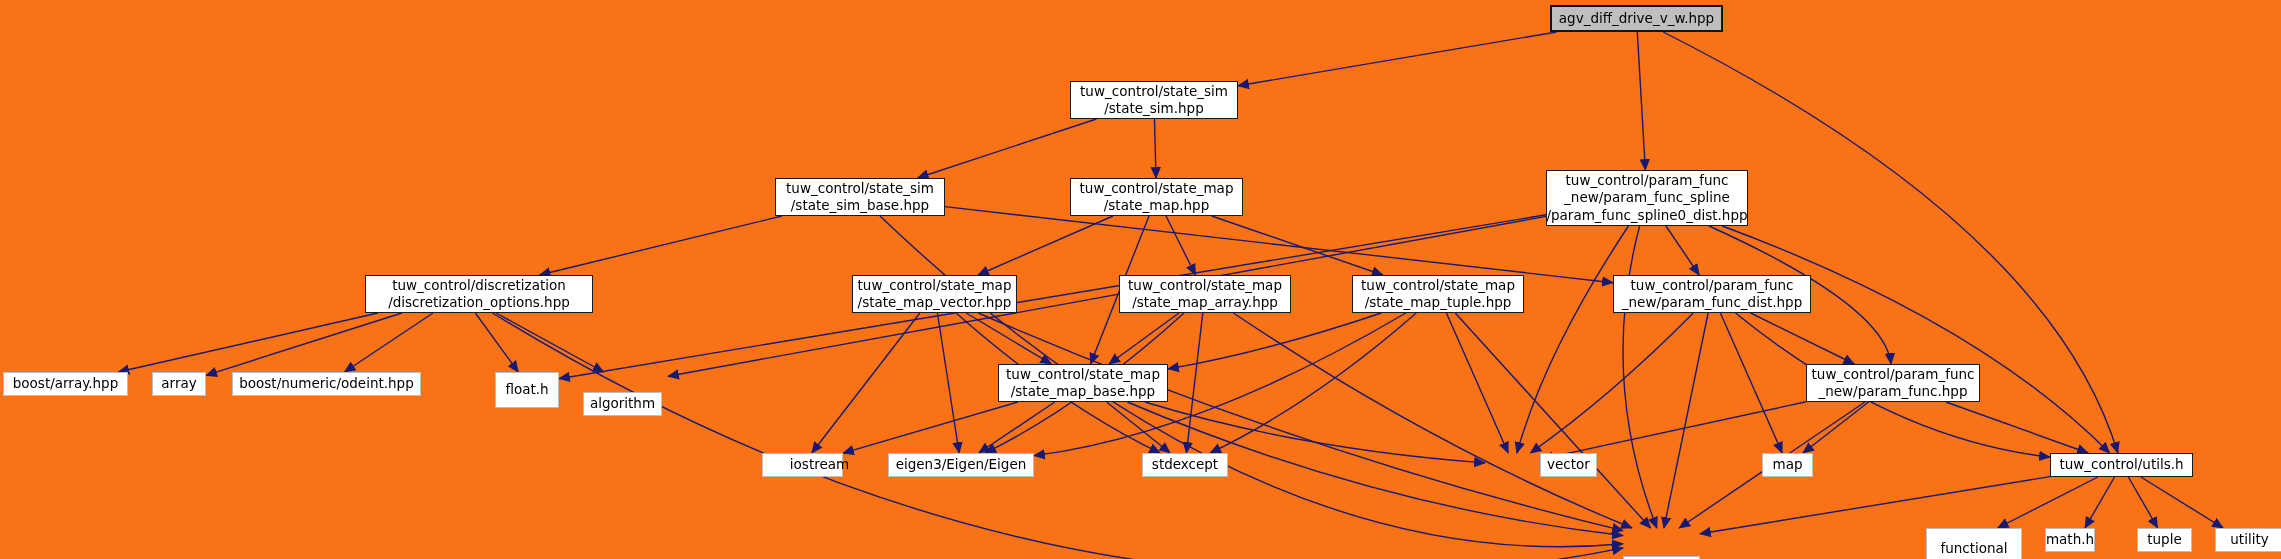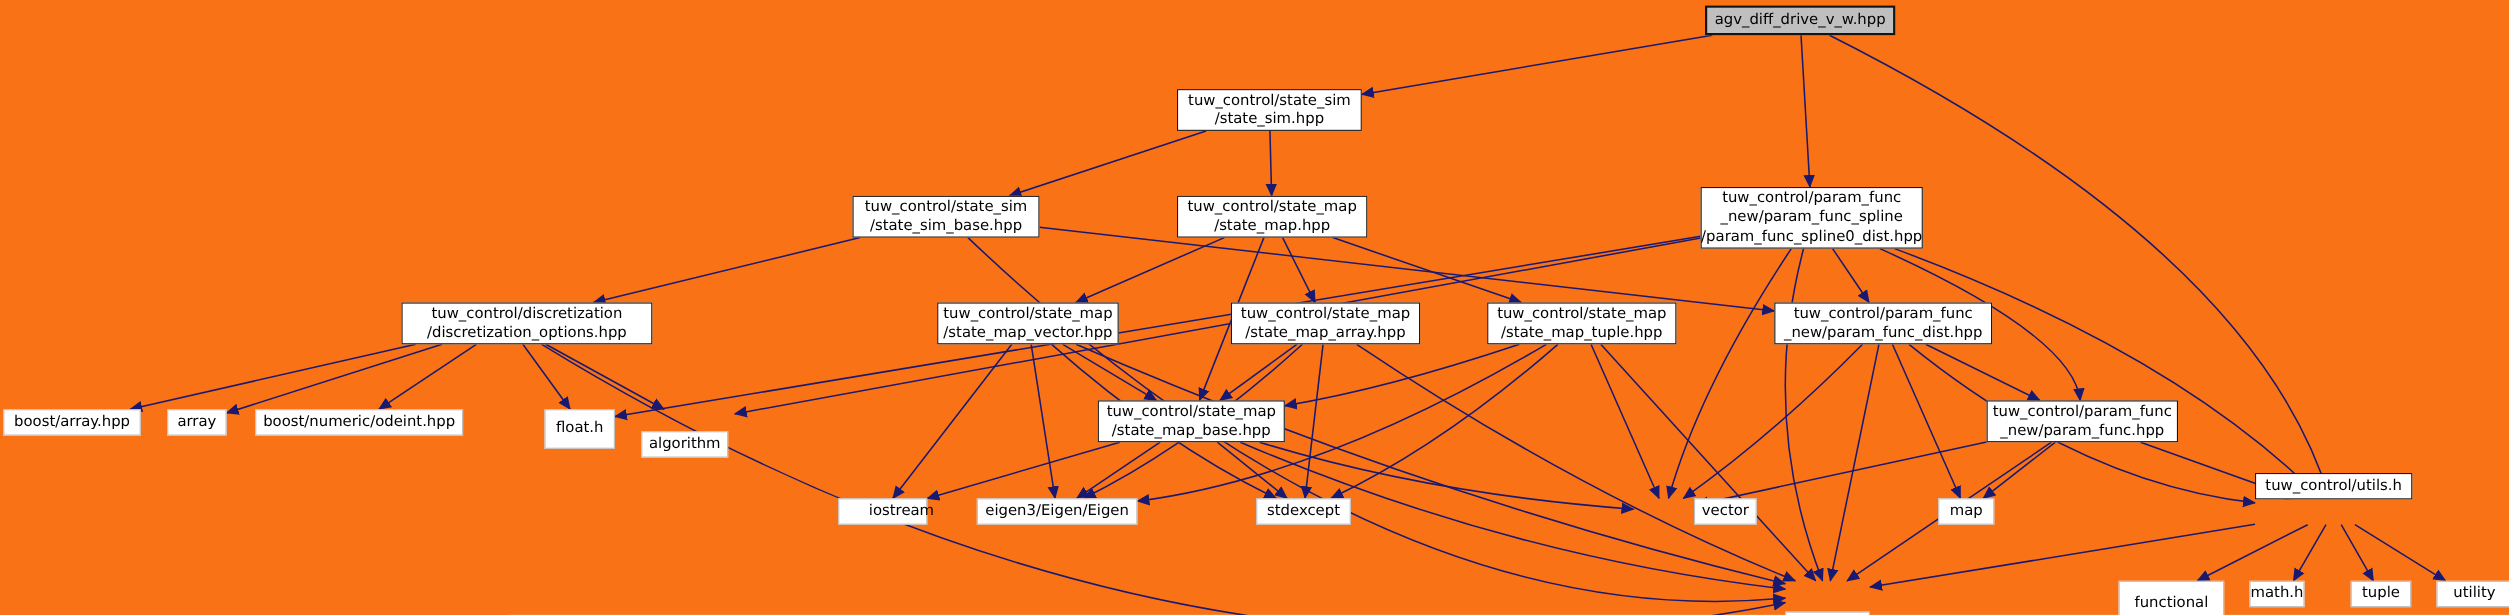--- a/index.html
+++ b/index.html
@@ -164,21 +164,21 @@
       </div>
       <div class="node external" style="left: 1142px; top: 453px; width: 86px; height: 24px;">
         <div>stdexcept</div>
       </div>
       <div class="node external" style="left: 1540px; top: 453px; width: 57px; height: 24px;">
         <div>vector</div>
       </div>
       <div class="node external" style="left: 1762px; top: 453px; width: 51px; height: 24px;">
         <div>map</div>
       </div>
-      <div class="node internal" style="left: 2050px; top: 430px; width: 143px; height: 24px;">
+      <div class="node internal" style="left: 2050px; top: 453px; width: 143px; height: 24px;">
         <div>tuw_control/utils.h</div>
       </div>
       <div class="node external" style="left: 1623px; top: 556px; width: 77px; height: 24px;">
         <div>memory</div>
       </div>
       <div class="node external" style="left: 1926px; top: 528px; width: 96px; height: 42px;">
         <div>functional</div>
       </div>
       <div class="node external" style="left: 2045px; top: 528px; width: 50px; height: 24px; text-align: center;">
         <div>math.h</div>

